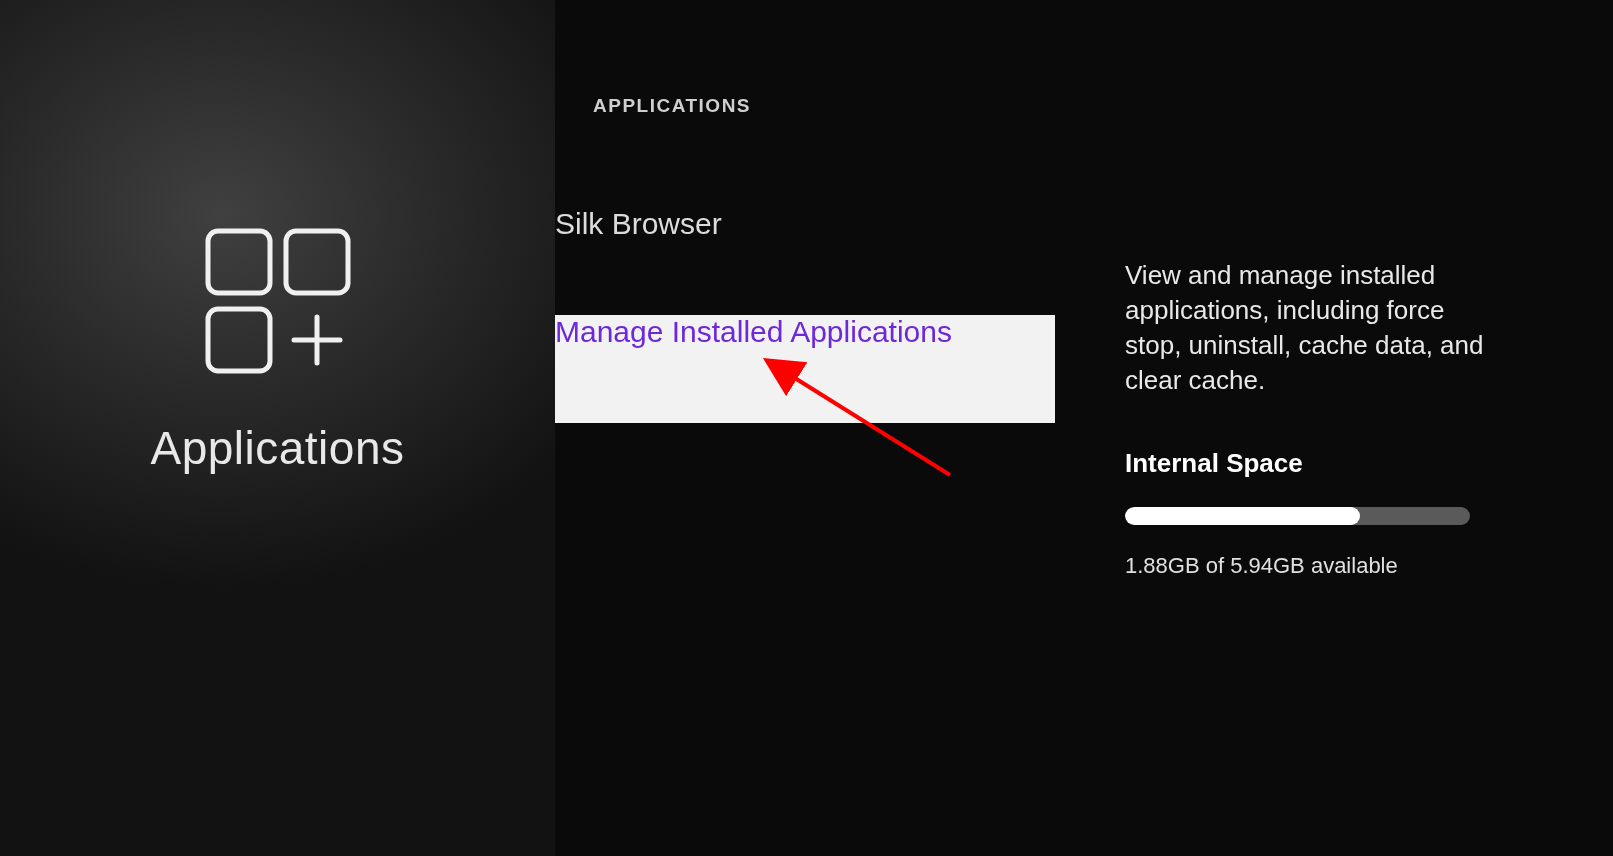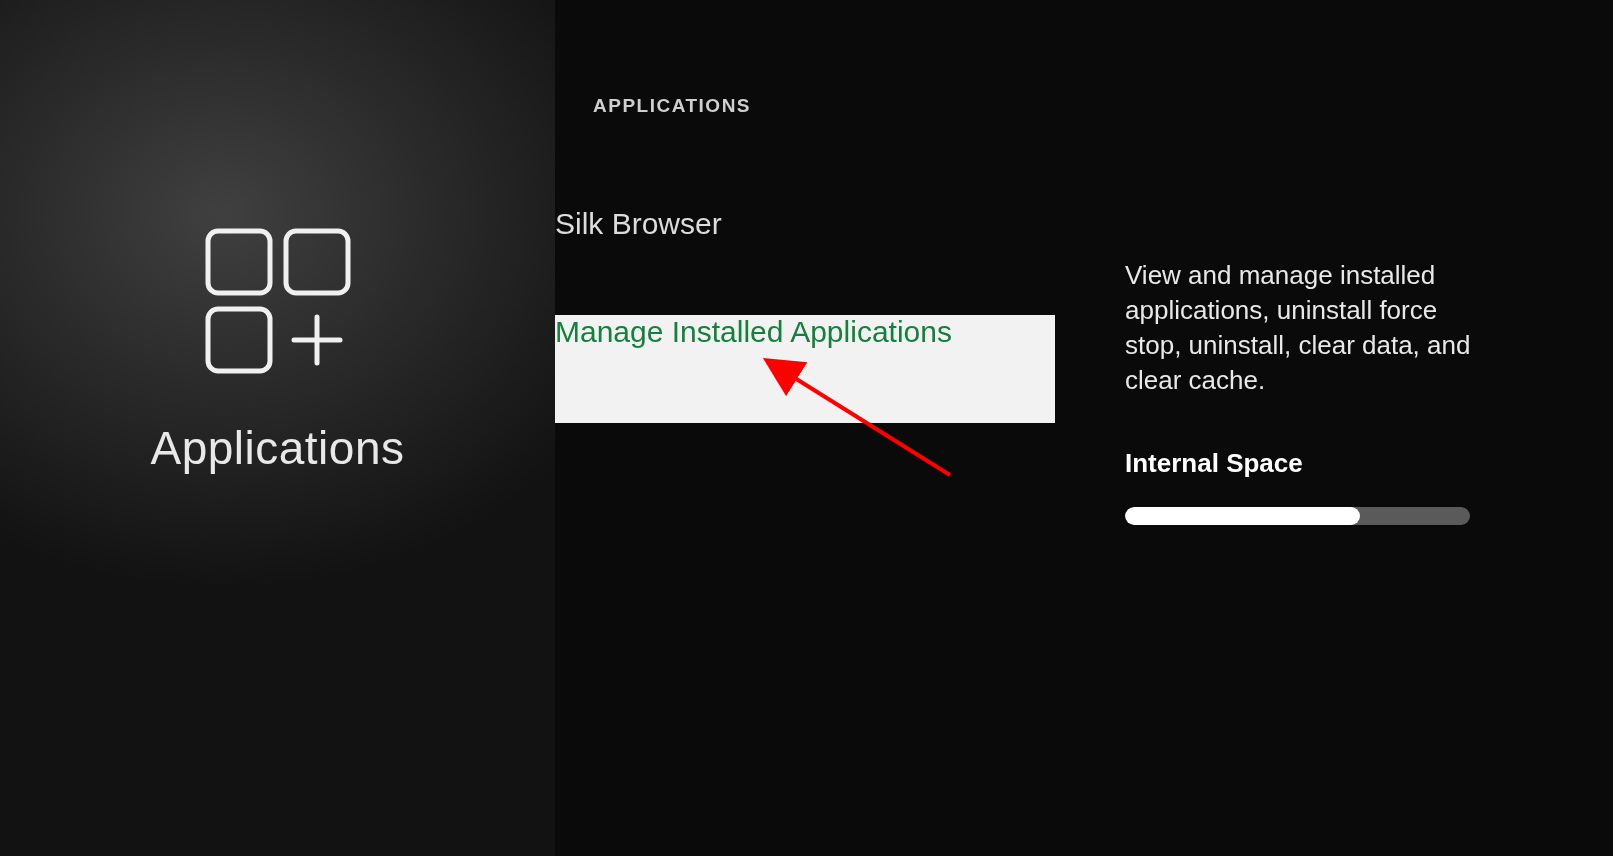--- a/index.html
+++ b/index.html
@@ -49,21 +49,21 @@
   .menu-item {
     height: 108px;
     display: flex;
     align-items: flex-start;
     font-size: 30px;
     font-weight: 400;
     color: #dcdcdc;
   }
   .menu-item.selected {
     background: #f2f2f2;
-    color: #15803d;
+    color: #6d28d9;
     font-size: 30px;
     font-weight: 400;
   }
   
   .right {
     flex: 1;
     padding-top: 258px;
     padding-left: 70px;
     padding-right: 100px;
   }
@@ -129,25 +129,26 @@
   <div class="menu-item">
     <span>Silk Browser</span>
   </div>
 
   <div class="menu-item selected">
     <span>Manage Installed Applications</span>
   </div>
 </div>
 
 <div class="right">
-  <div class="description">View and manage installed applications, uninstall force stop, uninstall, clear data, and clear cache.</div>
+  <div class="description">View and manage installed applications, including force stop, uninstall, cache data, and clear cache.</div>
   <div class="storage-title">Internal Space</div>
   <div class="storage-bar">
     <div class="storage-fill" style="width:68%"></div>
   </div>
+  <div class="storage-text">1.88GB of 5.94GB available</div>
 </div>
 
 <div class="arrow-overlay">
   <svg width="220" height="140">
     <defs>
       <marker id="ah" markerWidth="12" markerHeight="12" refX="2" refY="5" orient="auto">
         <polygon points="0,0 10,5 0,10" fill="#ff0000"></polygon>
       </marker>
     </defs>
     <line x1="190" y1="120" x2="30" y2="20" stroke="#ff0000" stroke-width="4" marker-end="url(#ah)"></line>

